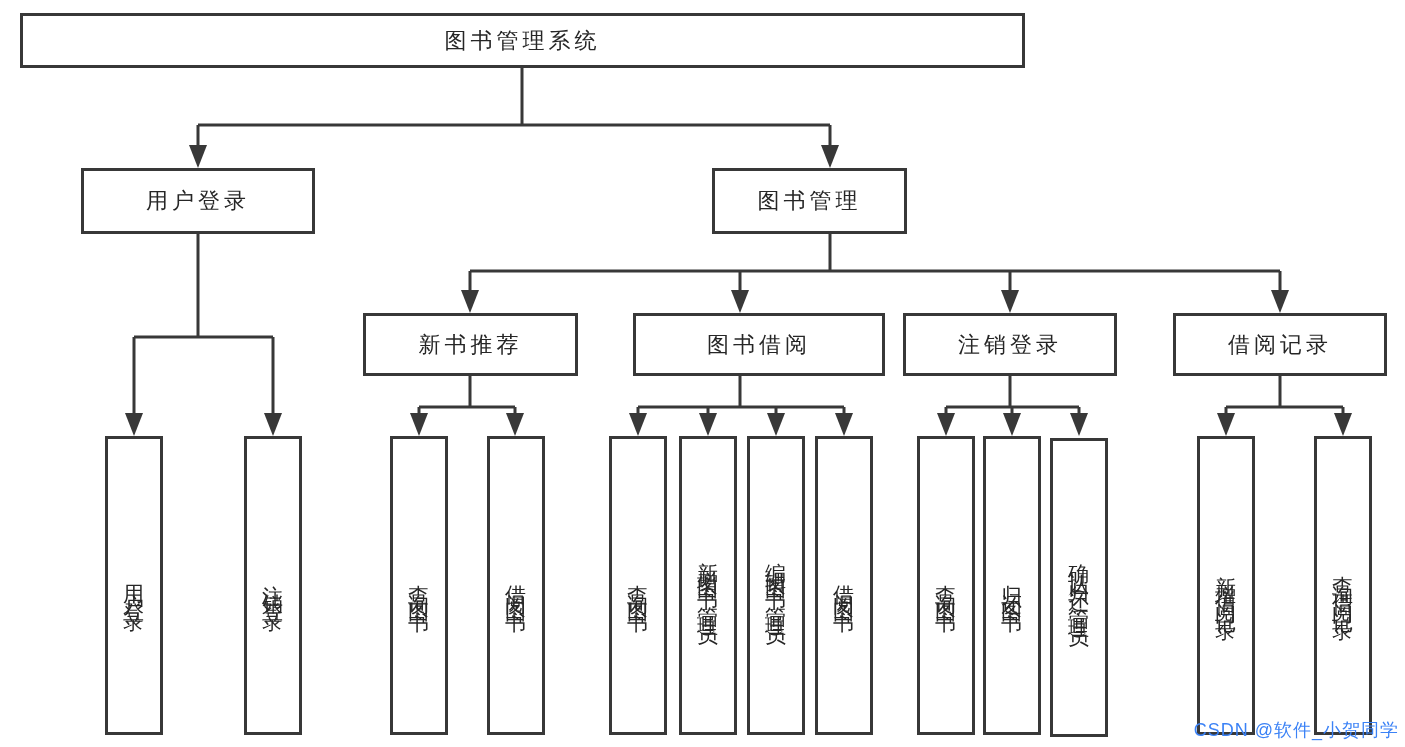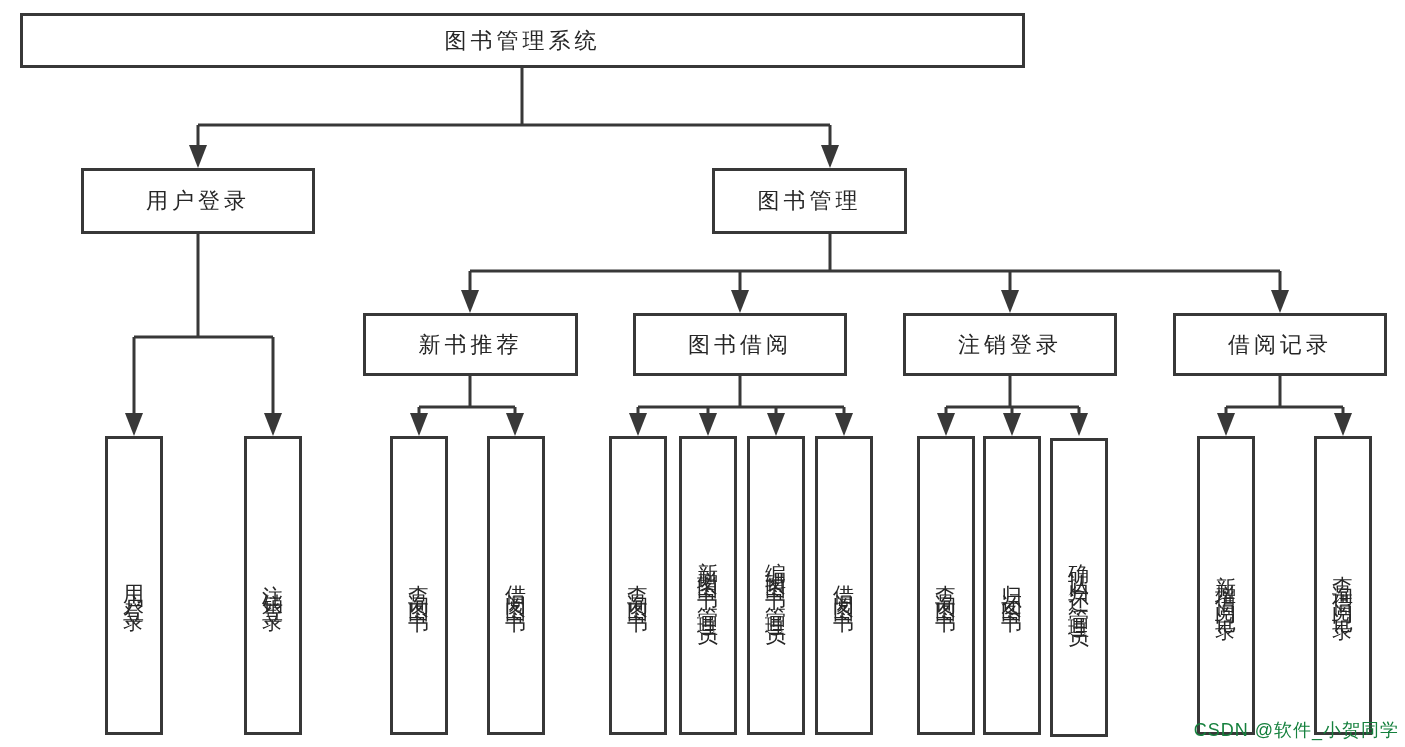--- a/index.html
+++ b/index.html
@@ -30,21 +30,21 @@
     font-size:21px;
     letter-spacing:9px;
     line-height:1;
     white-space:nowrap;
   }
   .watermark{
     position:absolute;
     right:6px;bottom:5px;
     font-size:18px;
     letter-spacing:1px;
-    color:#15803d;
+    color:#3b82f6;
     white-space:nowrap;
   }
 </style>
 </head>
 <body>
 
 <div class="canvas">
 
   <svg class="connector-layer" width="1405" height="747" viewBox="0 0 1405 747">
     <g stroke="#383838" stroke-width="3" fill="none">
@@ -93,21 +93,21 @@
   <div class="box" style="left:81px;top:168px;width:234px;height:66px">
     <span class="hlabel">用户登录</span>
   </div>
   <div class="box" style="left:712px;top:168px;width:195px;height:66px">
     <span class="hlabel">图书管理</span>
   </div>
 
   <div class="box" style="left:363px;top:313px;width:215px;height:63px">
     <span class="hlabel">新书推荐</span>
   </div>
-  <div class="box" style="left:633px;top:313px;width:214px;height:63px">
+  <div class="box" style="left:633px;top:313px;width:252px;height:63px">
     <span class="hlabel">图书借阅</span>
   </div>
   <div class="box" style="left:903px;top:313px;width:214px;height:63px">
     <span class="hlabel">注销登录</span>
   </div>
   <div class="box" style="left:1173px;top:313px;width:214px;height:63px">
     <span class="hlabel">借阅记录</span>
   </div>
 
   <div class="box" style="left:105px;top:436px;width:58px;height:299px">

